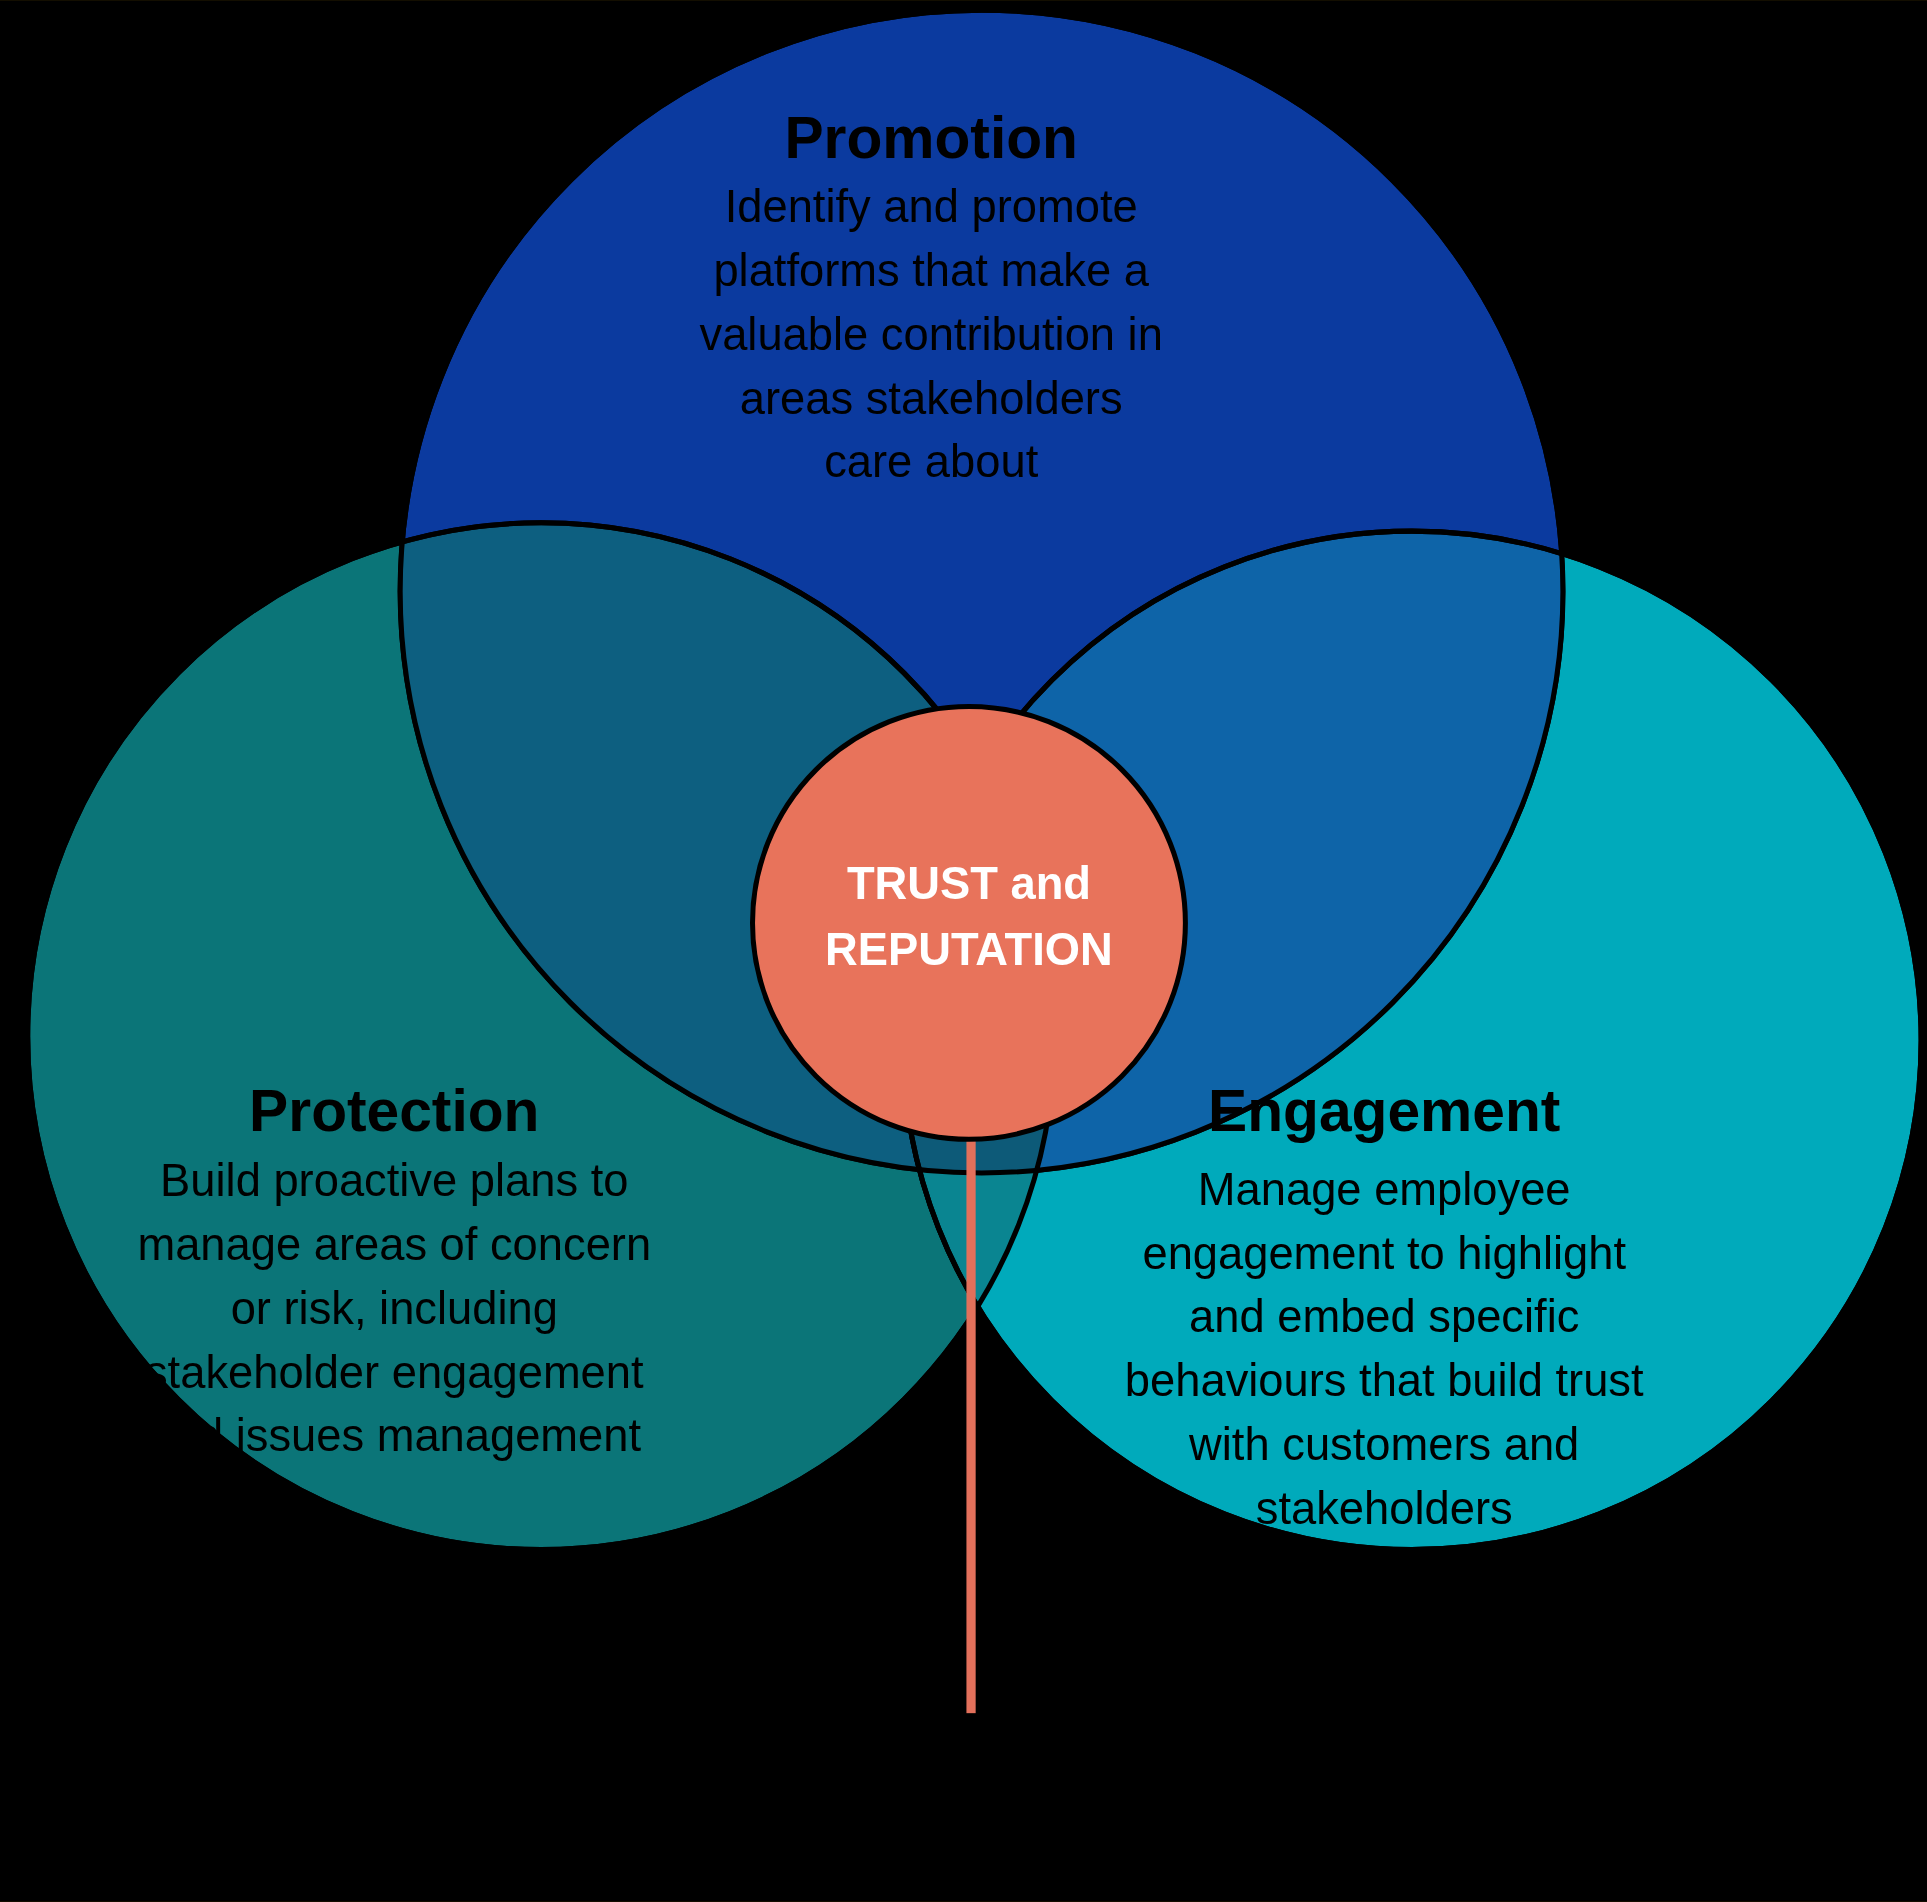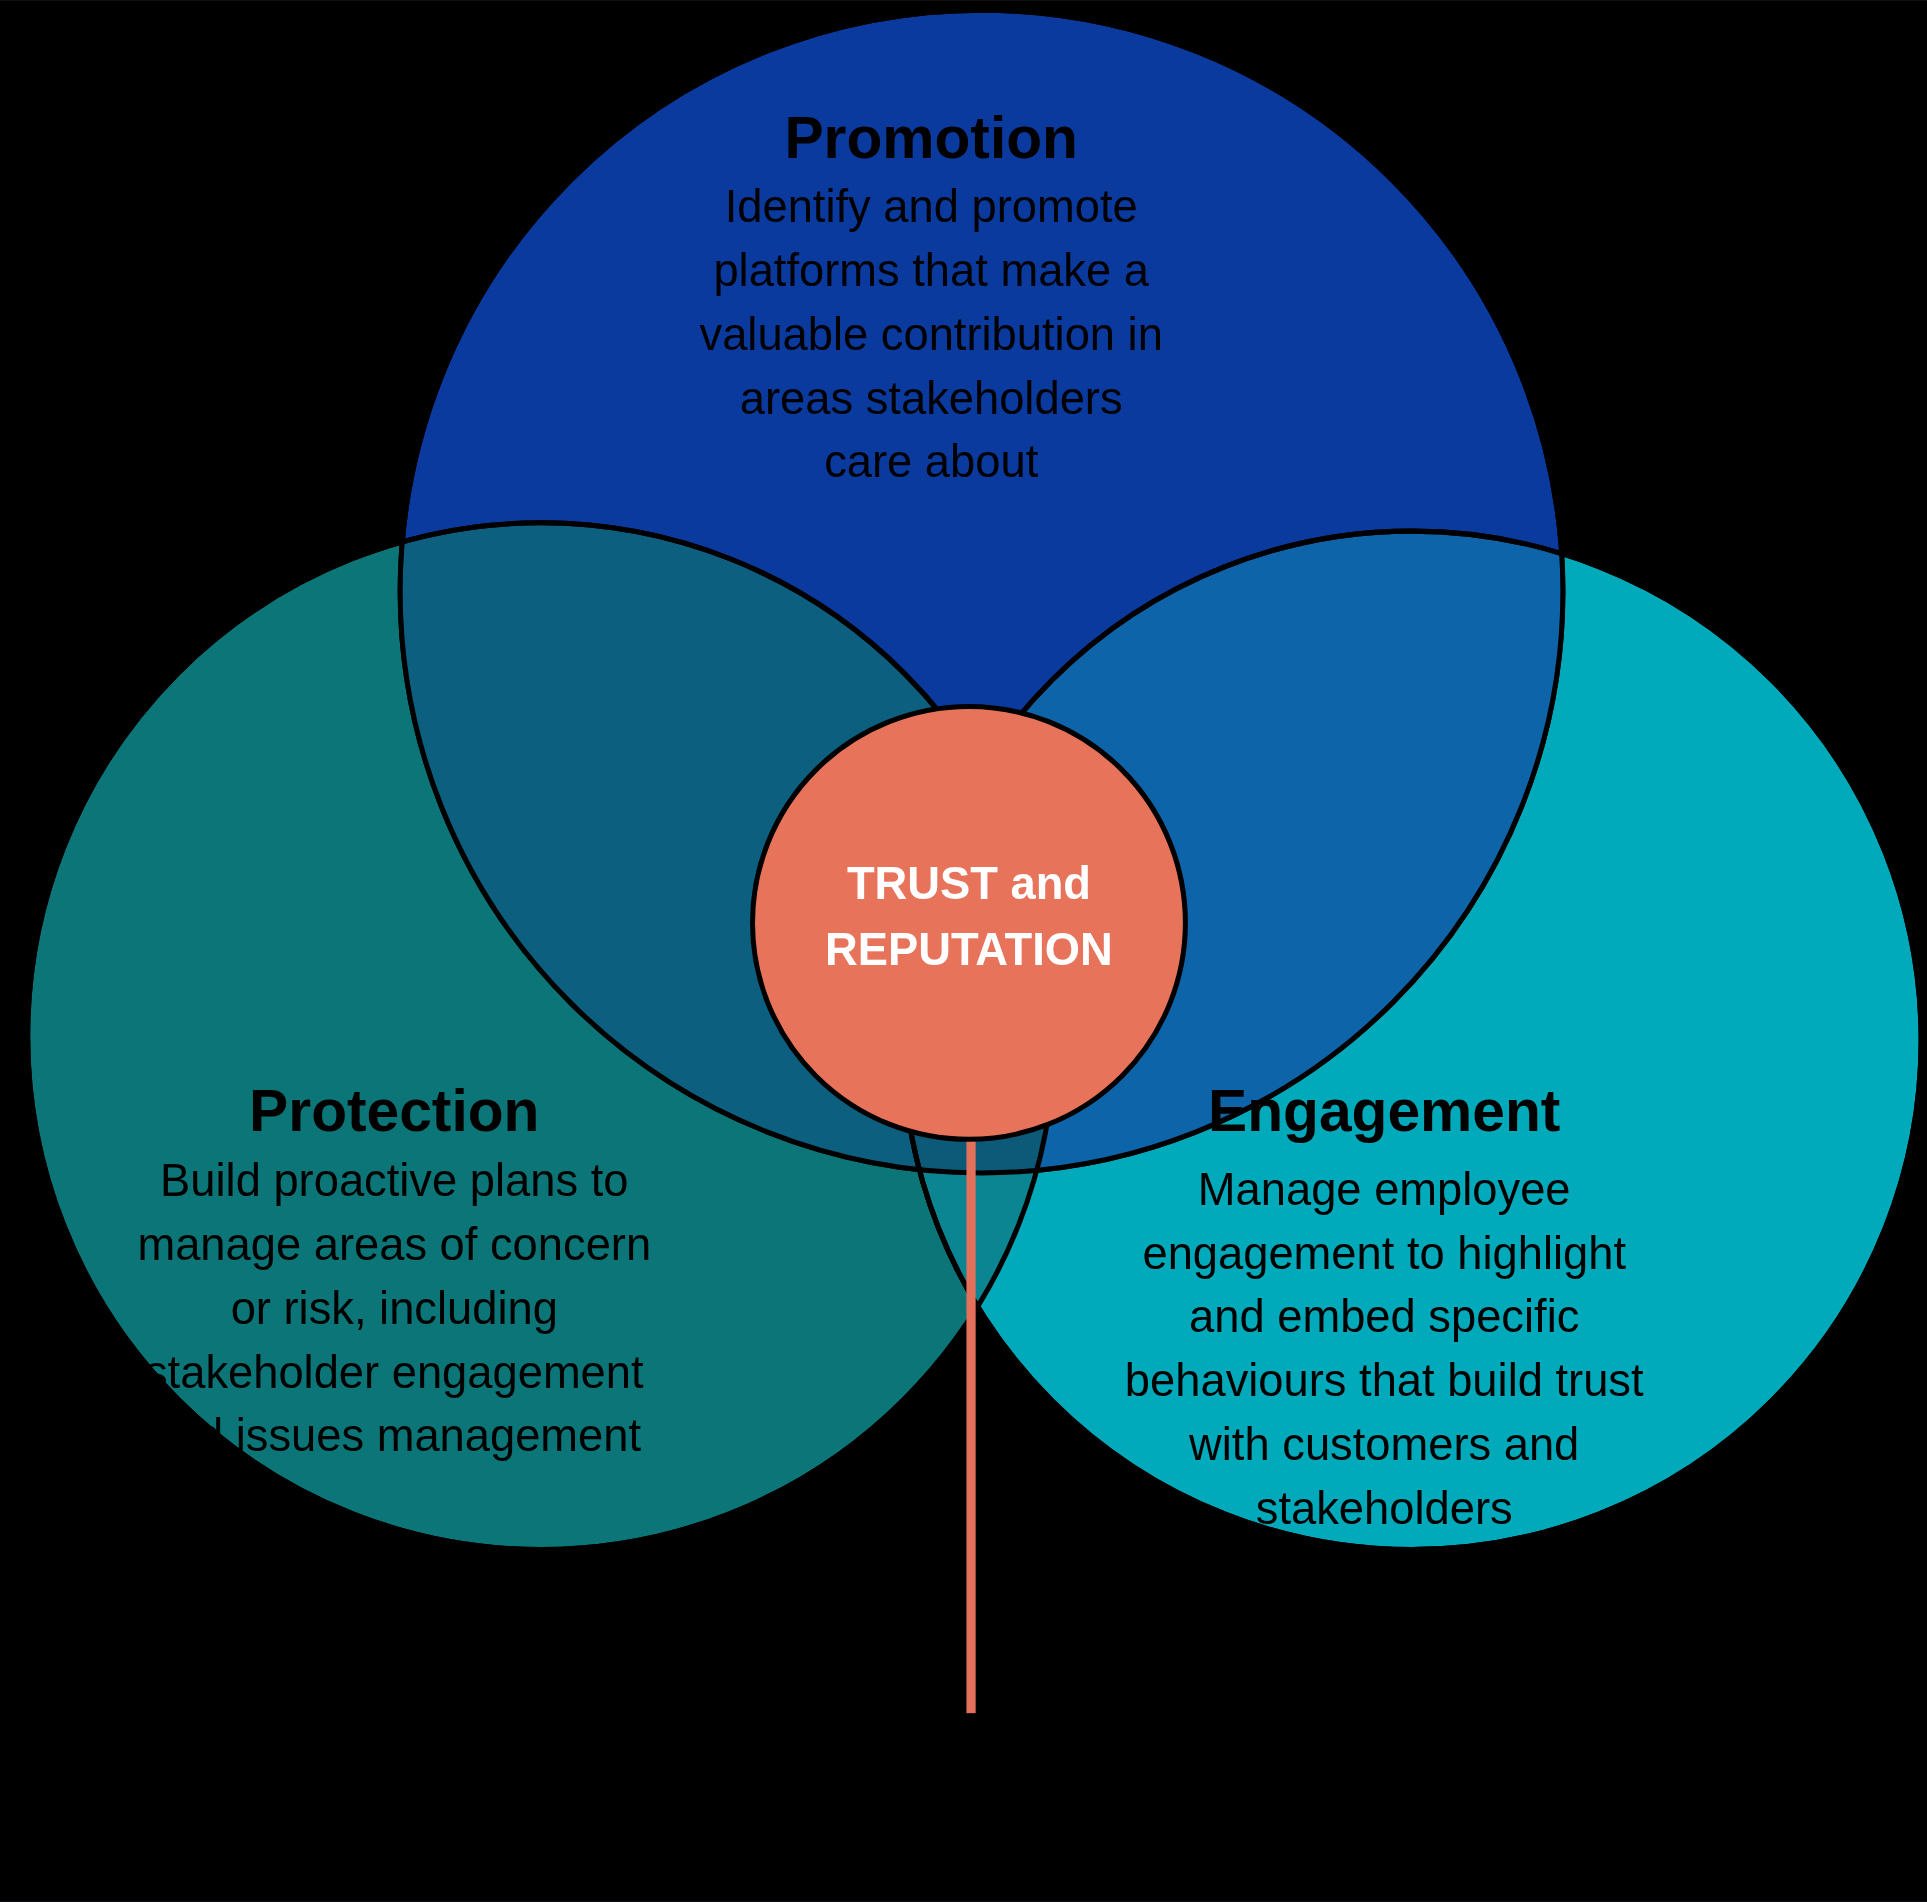--- a/index.html
+++ b/index.html
@@ -9,21 +9,21 @@
     width: 100%;
     height: 100%;
     overflow: hidden;
   }
   .stage {
     width: 100vw;
     height: 100vh;
     display: flex;
     align-items: center;
     justify-content: center;
-    background: #c4b5fd;
+    background: #eab308;
   }
   svg.venn {
     display: block;
     width: 100vw;
     height: 100vh;
     font-family: "Liberation Sans", sans-serif;
   }
   .circle-title {
     font-family: "Liberation Sans", sans-serif;
     font-size: 70px;

